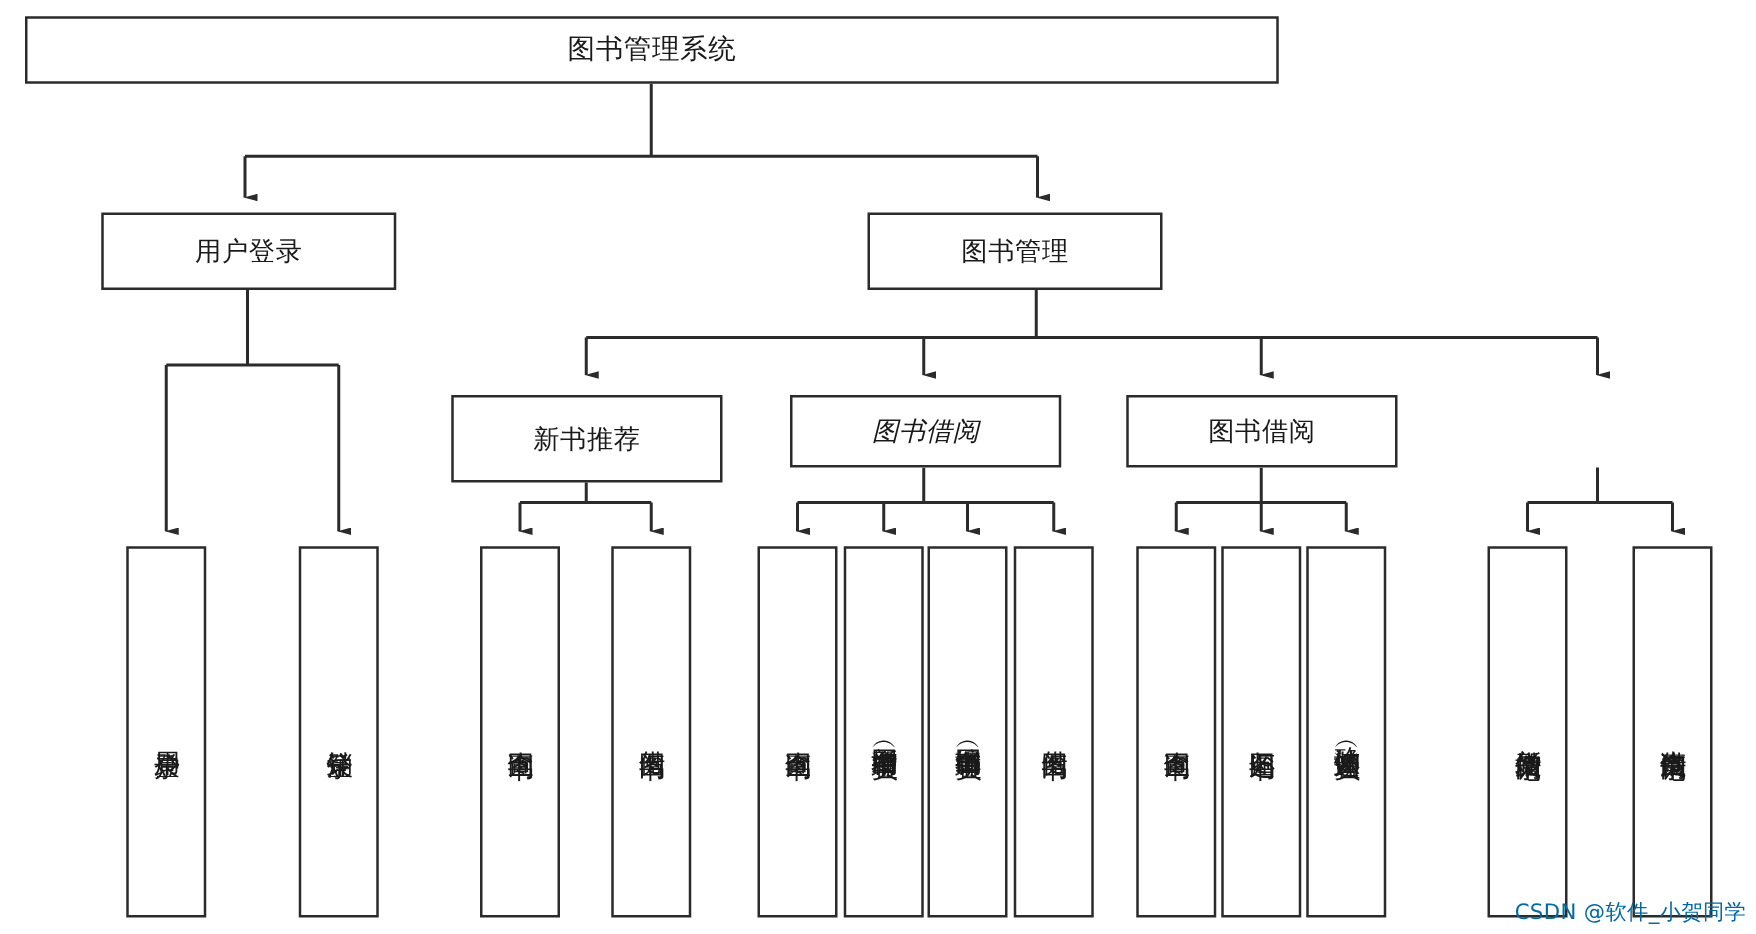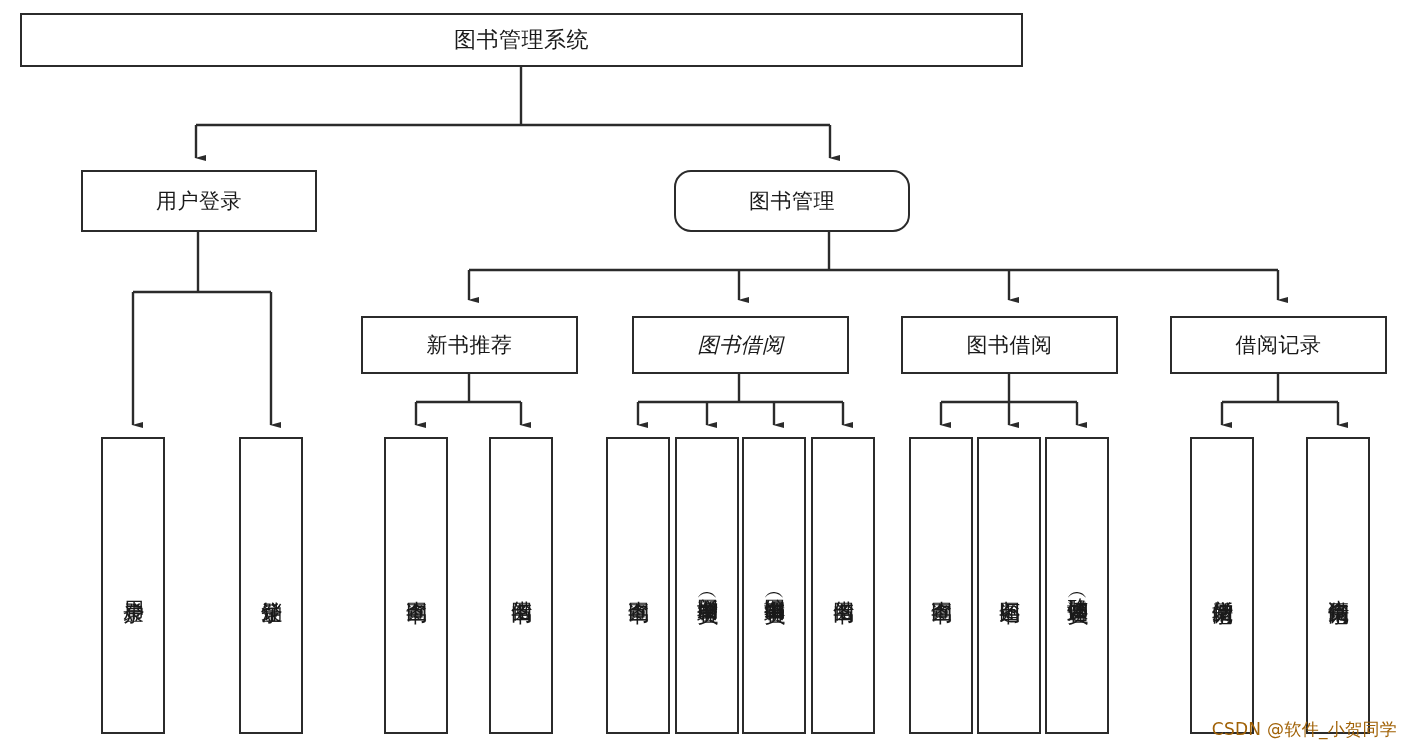--- a/index.html
+++ b/index.html
@@ -60,21 +60,21 @@
     line-height: 1.30;
     letter-spacing: 1px;
     white-space: normal;
     max-height: 100%;
   }
   .watermark {
     position: absolute;
     right: 8px;
     bottom: 6px;
     font-size: 17px;
-    color: #a16207;
+    color: #0369a1;
     white-space: nowrap;
     letter-spacing: 0.3px;
   }
 </style>
 </head>
 <body>
 
 <div id="canvas">
 
   <svg class="wires" viewBox="0 0 1405 747">
@@ -129,36 +129,33 @@
     </g>
   </svg>
 
   <div class="node horiz root" style="left:20px; top:13px; width:1003px; height:54px;">
     <span class="node-label">图书管理系统</span>
   </div>
 
   <div class="node horiz" style="left:81px; top:170px; width:236px; height:62px;">
     <span class="node-label">用户登录</span>
   </div>
-  <div class="node horiz" style="left:674px; top:170px; width:236px; height:62px;border-radius:17px;">
+  <div class="node horiz" style="left:694px; top:170px; width:236px; height:62px;">
     <span class="node-label">图书管理</span>
   </div>
 
-  <div class="node horiz" style="left:361px; top:316px; width:217px; height:58px;">
+  <div class="node horiz" style="left:361px; top:316px; width:217px; height:70px;">
     <span class="node-label">新书推荐</span>
   </div>
   <div class="node horiz" style="left:632px; top:316px; width:217px; height:58px;font-style:italic;">
     <span class="node-label">图书借阅</span>
   </div>
   <div class="node horiz" style="left:901px; top:316px; width:217px; height:58px;">
     <span class="node-label">图书借阅</span>
   </div>
-  <div class="node horiz" style="left:1170px; top:316px; width:217px; height:58px;">
-    <span class="node-label">借阅记录</span>
-  </div>
 
   <div class="node vert" style="left:101px; top:437px; width:64px; height:297px;">
     <span class="node-label">用户登录</span>
   </div>
   <div class="node vert" style="left:239px; top:437px; width:64px; height:297px;">
     <span class="node-label">注销登录</span>
   </div>
 
   <div class="node vert" style="left:384px; top:437px; width:64px; height:297px;">
     <span class="node-label">查询图书</span>

